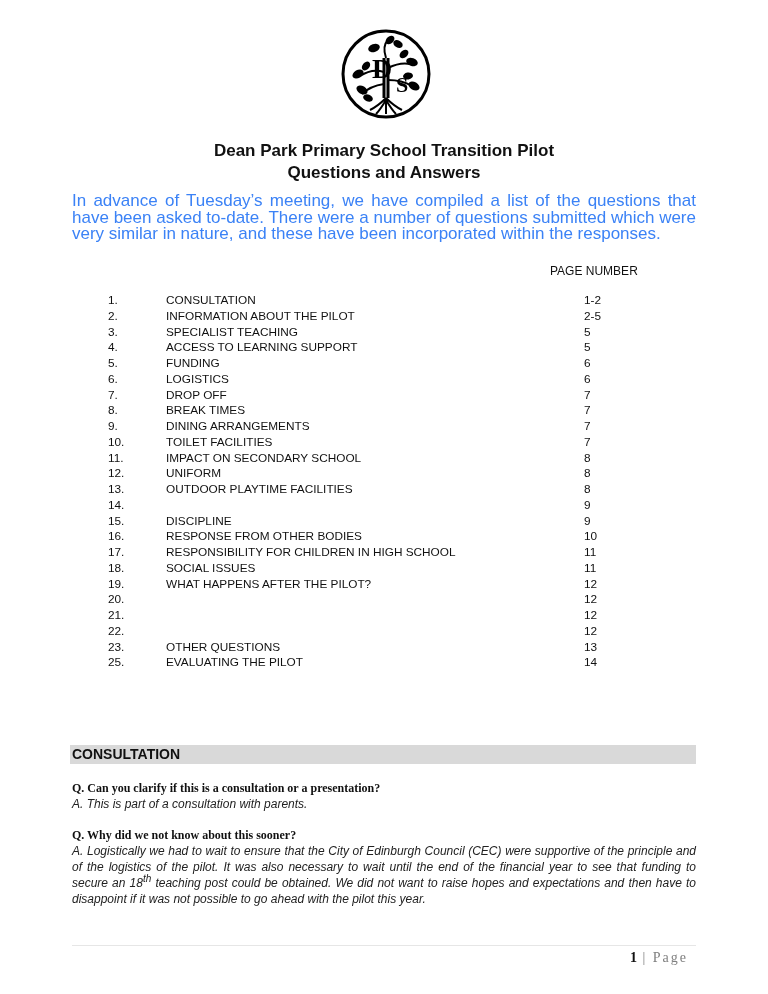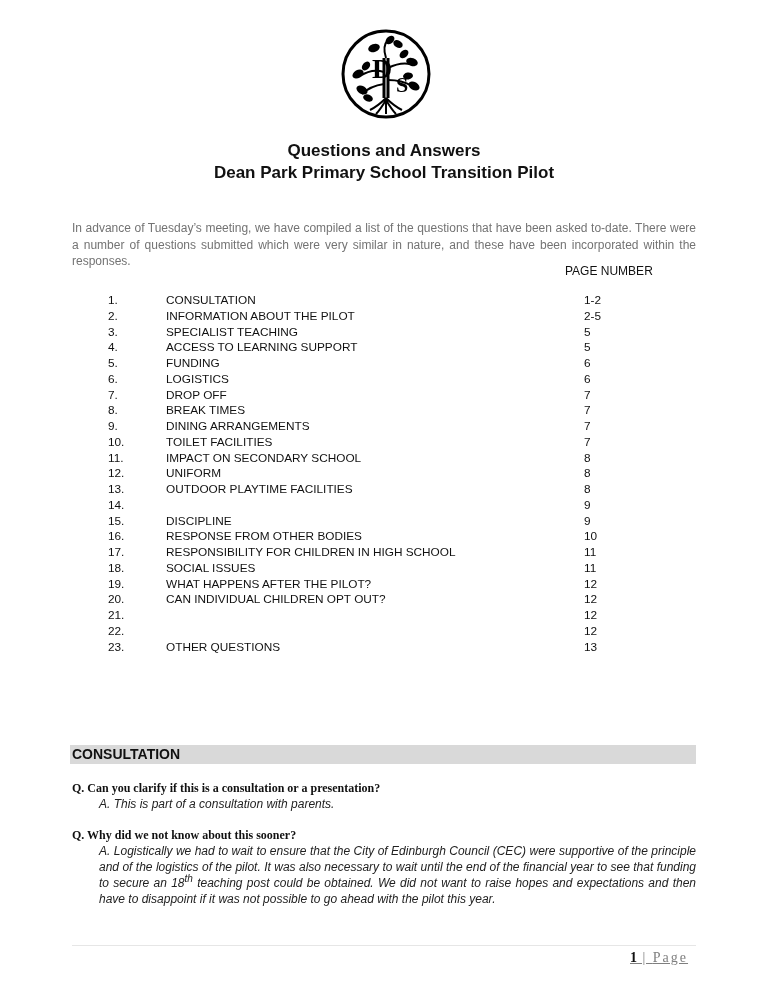--- a/index.html
+++ b/index.html
@@ -8,52 +8,52 @@
       font-family: "Liberation Sans", sans-serif; color: #111;
     }
     .logo {
       position: absolute; left: 338px; top: 28px; width: 96px; height: 92px;
     }
     .title {
       position: absolute; left: 0; top: 140px; width: 768px; text-align: center;
       font-weight: bold; font-size: 17px; line-height: 22px; color: #111;
     }
     .intro {
-      position: absolute; left: 72px; top: 220px; width: 624px;
-      font-size: 12px; line-height: 16.5px; text-align: justify; color: #737373;
+      position: absolute; left: 72px; top: 193px; width: 624px;
+      font-size: 17px; line-height: 16.5px; text-align: justify; color: #3b82f6;
     }
     .page-number-header {
-      position: absolute; left: 565px; top: 264px; font-size: 12px; color: #111;
+      position: absolute; left: 550px; top: 264px; font-size: 12px; color: #111;
     }
     .toc {
       position: absolute; left: 108px; top: 293px; width: 560px;
     }
     .toc-row {
       position: relative; height: 15.75px; font-size: 11.8px; line-height: 15.75px; color: #111;
     }
     .toc-num { position: absolute; left: 0; }
     .toc-label { position: absolute; left: 58px; }
     .toc-page { position: absolute; left: 476px; }
     .section-heading {
       position: absolute; left: 70px; top: 745px; width: 626px; height: 19px;
       background: #d9d9d9; font-weight: bold; font-size: 14px; line-height: 19px;
       padding-left: 2px; box-sizing: border-box; color: #111;
     }
     .qa { position: absolute; left: 72px; width: 624px; font-size: 12px; line-height: 16px; }
     .q { font-weight: bold; color: #111; font-family: Liberation Serif, serif; }
-    .a { font-style: italic; text-align: justify; color: #222; margin-left: 27px; }
+    .a { font-style: italic; text-align: justify; color: #222; }
     .qa1 { top: 780px; }
     .qa2 { top: 827px; }
     sup { font-size: 10px; line-height: 0; }
     .footer-rule {
       position: absolute; left: 72px; top: 945px; width: 624px; height: 1px; background: #e6e6e6;
     }
     .footer {
       position: absolute; left: 630px; top: 950px; font-family: "Liberation Serif", serif;
-      font-size: 14px; color: #7f7f7f; letter-spacing: 2px; text-decoration: underline;
+      font-size: 14px; color: #7f7f7f; letter-spacing: 2px;
     }
     .footer .pg { color: #111; font-weight: bold; letter-spacing: 0; }
   </style>
 </head>
 <body>
 
 <div class="logo">
   <svg width="96" height="92" viewBox="0 0 96 92">
     <circle cx="48" cy="46" r="43" fill="none" stroke="#000" stroke-width="3"></circle>
 
@@ -73,22 +73,22 @@
     <ellipse cx="52" cy="12" rx="5" ry="3.5" fill="#000" transform="rotate(-40 52 12)"></ellipse>
     <ellipse cx="36" cy="20" rx="6" ry="4" fill="#000" transform="rotate(-20 36 20)"></ellipse>
     <ellipse cx="60" cy="16" rx="5" ry="3.5" fill="#000" transform="rotate(30 60 16)"></ellipse>
 
     <text x="34" y="50" font-family="Liberation Serif, serif" font-size="28" font-weight="bold" fill="#000">D</text>
     <text x="58" y="64" font-family="Liberation Serif, serif" font-size="22" font-weight="bold" fill="#000">S</text>
   </svg>
 </div>
 
 <div class="title">
+  <div>Dean Park Primary School Transition Pilot</div>
   <div>Questions and Answers</div>
-  <div>Dean Park Primary School Transition Pilot</div>
 </div>
 
 <div class="intro">In advance of Tuesday’s meeting, we have compiled a list of the questions that have been asked to-date. There were a number of questions submitted which were very similar in nature, and these have been incorporated within the responses.</div>
 
 <div class="page-number-header">PAGE NUMBER</div>
 
 <div class="toc" id="toc">
     <div class="toc-row">
       <span class="toc-num">1.</span>
       <span class="toc-label">CONSULTATION</span>
@@ -178,36 +178,40 @@
       <span class="toc-label">SOCIAL ISSUES</span>
       <span class="toc-page">11</span>
     </div>
     <div class="toc-row">
       <span class="toc-num">19.</span>
       <span class="toc-label">WHAT HAPPENS AFTER THE PILOT?</span>
       <span class="toc-page">12</span>
     </div>
     <div class="toc-row">
       <span class="toc-num">20.</span>
-      <span class="toc-label">CAN INDIVIDUAL CHILDREN OPT OUT?</span>
       <span class="toc-page">12</span>
     </div>
     <div class="toc-row">
       <span class="toc-num">21.</span>
       <span class="toc-page">12</span>
     </div>
     <div class="toc-row">
       <span class="toc-num">22.</span>
       <span class="toc-page">12</span>
     </div>
     <div class="toc-row">
       <span class="toc-num">23.</span>
       <span class="toc-label">OTHER QUESTIONS</span>
       <span class="toc-page">13</span>
     </div>
+    <div class="toc-row">
+      <span class="toc-num">25.</span>
+      <span class="toc-label">EVALUATING THE PILOT</span>
+      <span class="toc-page">14</span>
+    </div>
   </div>
 
 <div class="section-heading">CONSULTATION</div>
 
 <div class="qa qa1">
   <div class="q">Q. Can you clarify if this is a consultation or a presentation?</div>
   <div class="a">A. This is part of a consultation with parents.</div>
 </div>
 
 <div class="qa qa2">

